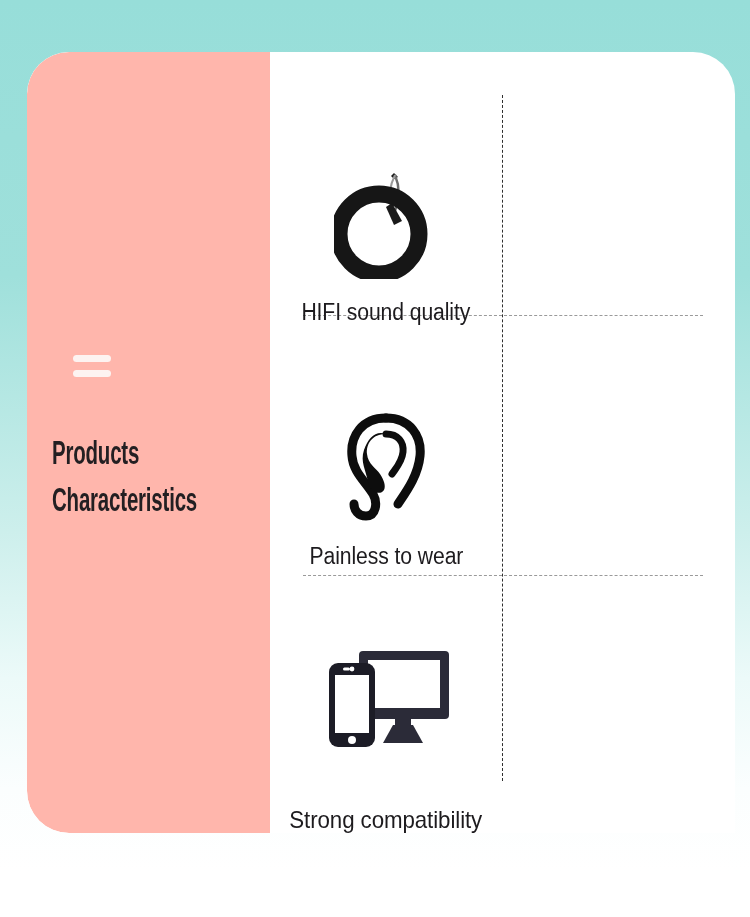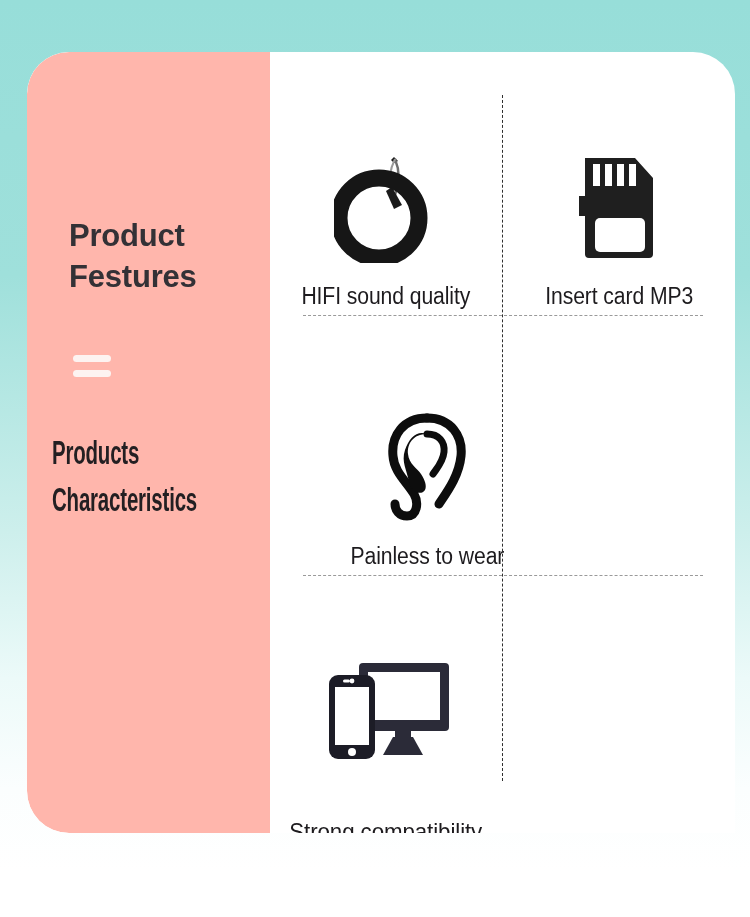--- a/index.html
+++ b/index.html
@@ -97,23 +97,23 @@
 
   .cell {
     position: absolute;
     width: 232px;
     height: 260px;
     display: flex;
     flex-direction: column;
     align-items: center;
     justify-content: flex-end;
   }
-  .c-r0 { top: 32px; }
-  .c-r1 { top: 292px; margin-left: 41px; }
-  .c-r2 { top: 568px; gap: 32px; }
+  .c-r0 { top: 48px; }
+  .c-r1 { top: 292px; }
+  .c-r2 { top: 556px; gap: 32px; }
   .c-c0 { left: 0px; }
   .c-c1 { left: 233px; }
 
   .icon-wrap {
     height: 150px;
     display: flex;
     align-items: center;
     justify-content: center;
   }
   .cell-label {
@@ -150,24 +150,20 @@
 </style>
 </head>
 <body>
 
 <div id="stage">
 
   <div id="card">
 
     <div id="sidebar">
 
-      <div class="side-title">
-        <span>Product</span><br>
-        <span>Festures</span>
-      </div>
 
       <div class="dash-group">
         <div class="dash"></div>
         <div class="dash"></div>
       </div>
 
       <div class="side-sub">
         <span>Products</span>
         <span class="l2">Characteristics</span>
       </div>
@@ -186,33 +182,20 @@
             <path d="M64 8 L60 4 L57 7 L60 10 Z" fill="#1a1a1a"></path>
             <path d="M61 6 C 66 18, 66 30, 61 42" stroke="#6e6e6e" stroke-width="2.4" fill="none"></path>
             <path d="M61 6 C 56 16, 54 26, 57 38" stroke="#9a9a9a" stroke-width="2" fill="none"></path>
             <path d="M58 34 L68 52 L60 56 L52 38 Z" fill="#1a1a1a"></path>
             <circle cx="45" cy="65" r="40" fill="none" stroke="#161616" stroke-width="17"></circle>
           </svg>
         </div>
         <div class="cell-label">HIFI sound quality</div>
       </div>
 
-      <div class="cell c-r0 c-c1">
-        <div class="icon-wrap">
-          <svg width="96" height="108" viewBox="0 0 96 108">
-            <path d="M14 4 H64 L82 24 V100 A4 4 0 0 1 78 104 H18 A4 4 0 0 1 14 100 V62 H8 V42 H14 Z" fill="#1f1f1f"></path>
-            <rect x="22" y="10" width="7" height="22" fill="#ffffff"></rect>
-            <rect x="34" y="10" width="7" height="22" fill="#ffffff"></rect>
-            <rect x="46" y="10" width="7" height="22" fill="#ffffff"></rect>
-            <rect x="58" y="10" width="7" height="22" fill="#ffffff"></rect>
-            <rect x="24" y="64" width="50" height="34" rx="5" fill="#ffffff"></rect>
-          </svg>
-        </div>
-        <div class="cell-label">Insert card MP3</div>
-      </div>
 
       <div class="cell c-r1 c-c0">
         <div class="icon-wrap">
           <svg width="92" height="112" viewBox="0 0 92 112">
             <path d="M46 6 C 22 6, 10 24, 12 44 C 13 60, 26 70, 33 82 C 38 91, 36 104, 26 104
                      C 18 104, 14 98, 14 92" fill="none" stroke="#0d0d0d" stroke-width="9" stroke-linecap="round"></path>
             <path d="M46 6 C 70 6, 82 24, 80 44 C 78 64, 66 80, 58 92" fill="none" stroke="#0d0d0d" stroke-width="9" stroke-linecap="round"></path>
             <path d="M46 22 C 32 22, 26 32, 27 42 C 28 52, 36 56, 40 62
                      C 44 68, 46 74, 44 78 C 40 84, 30 80, 28 70
                      C 26 58, 20 50, 24 38 C 28 26, 36 18, 46 22 Z" fill="#0d0d0d"></path>

